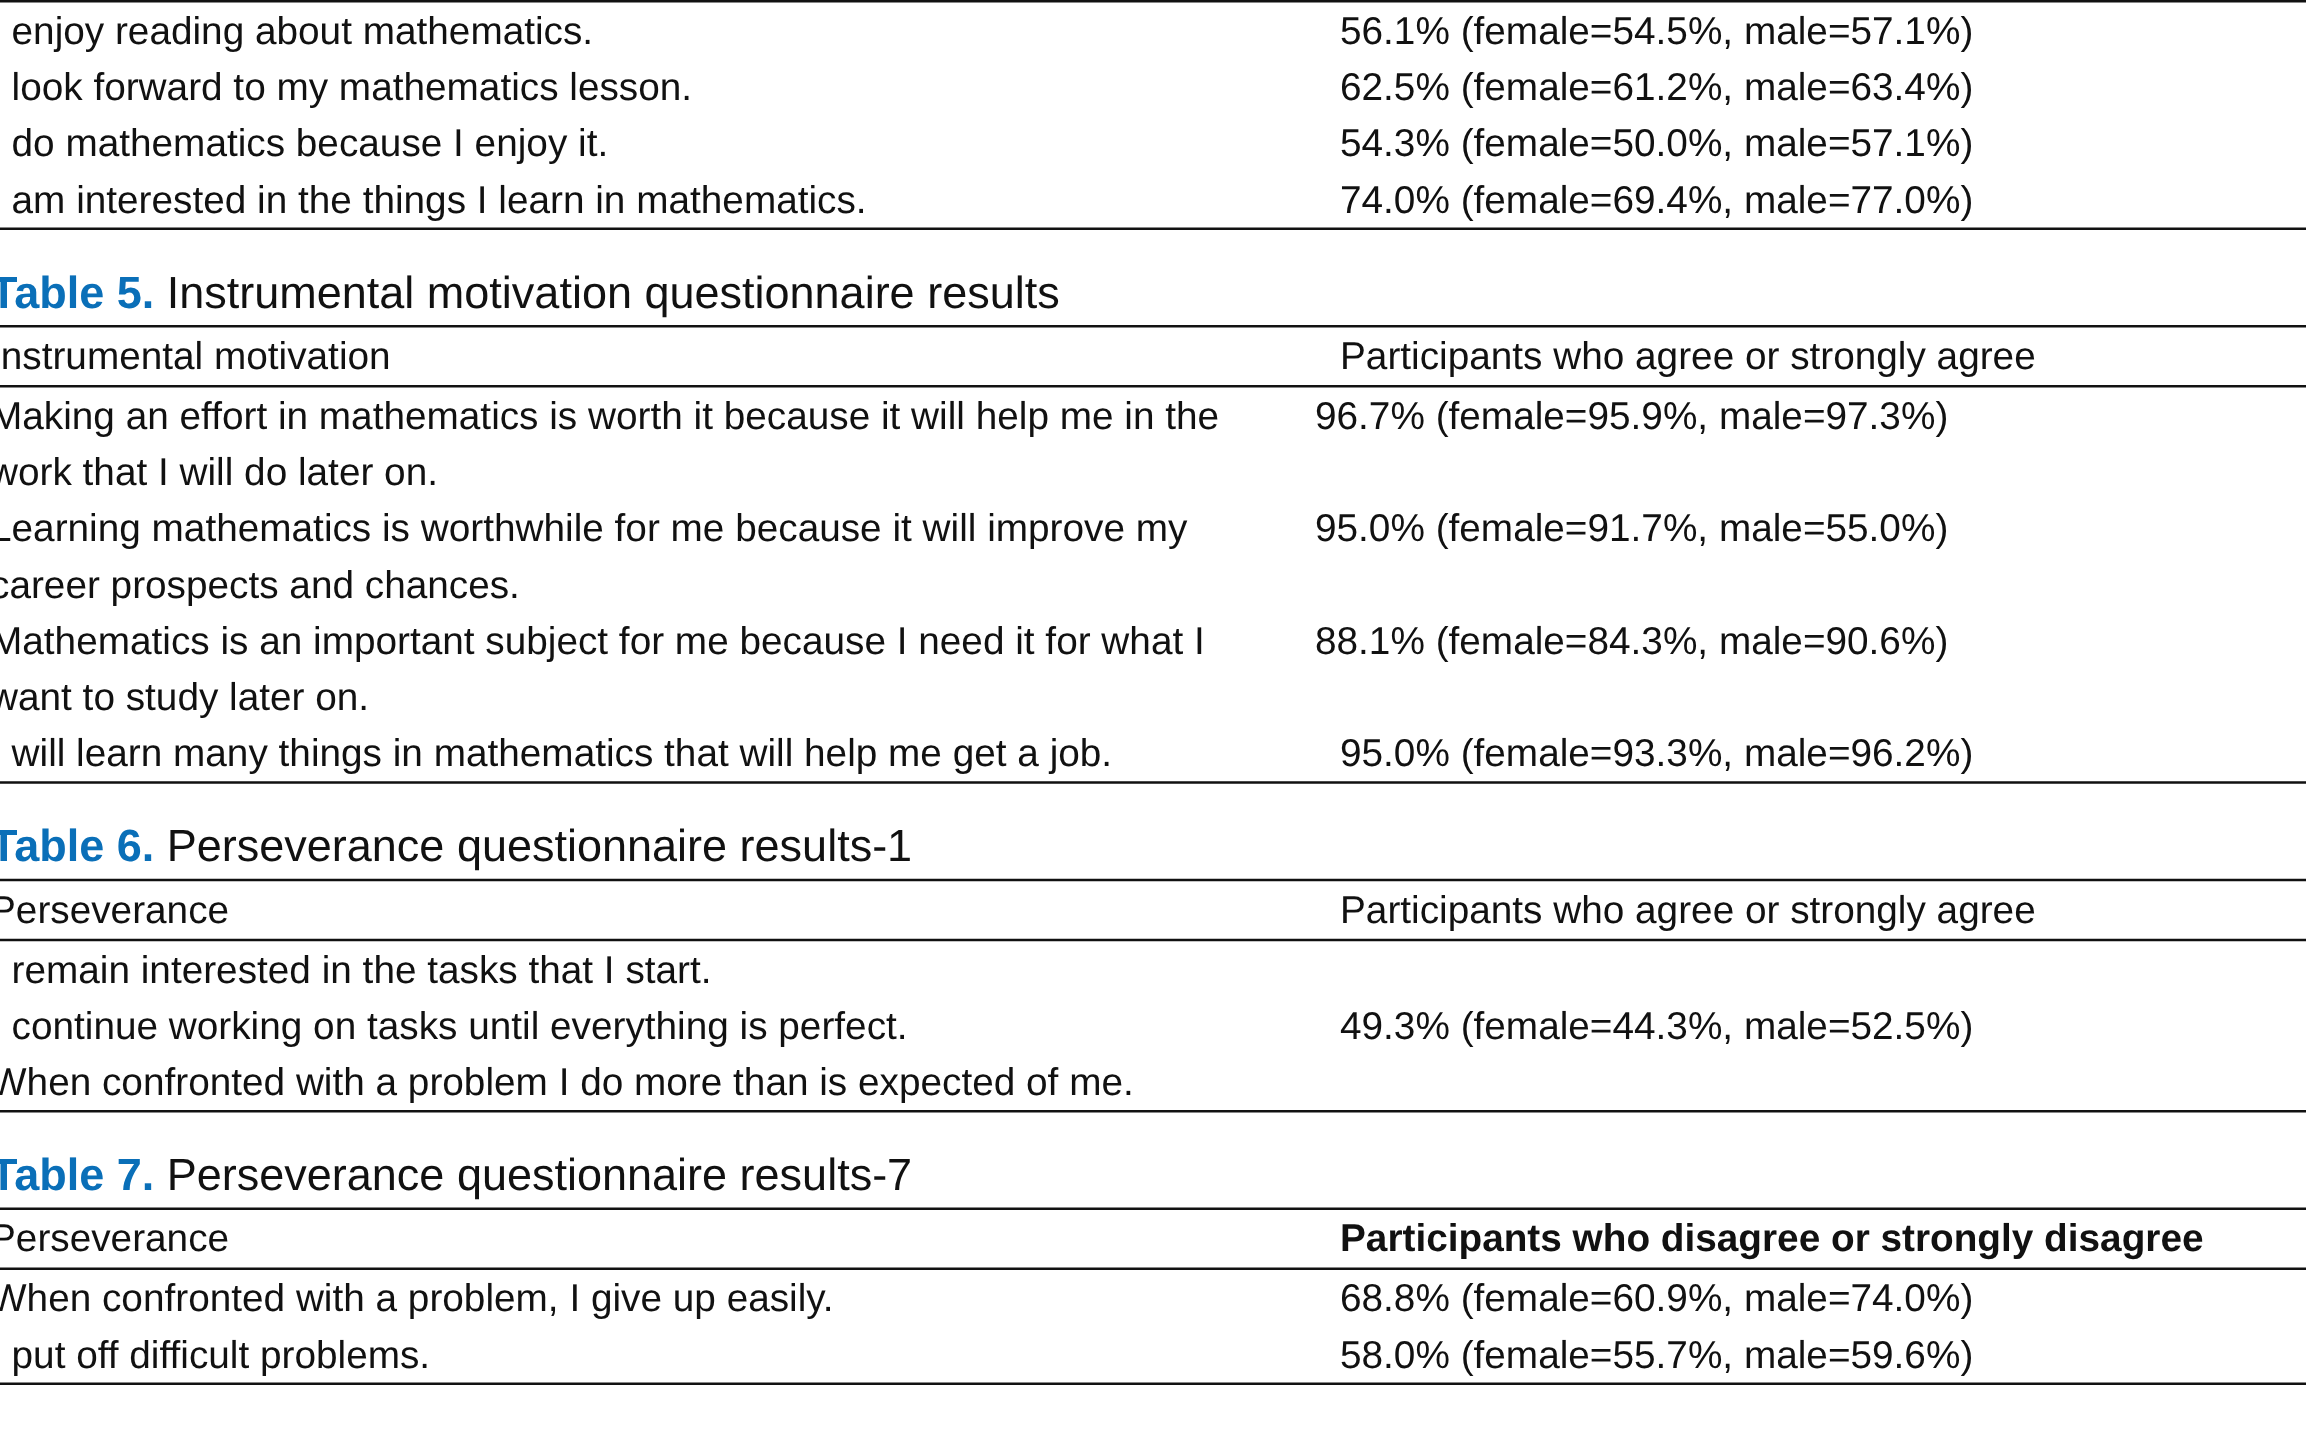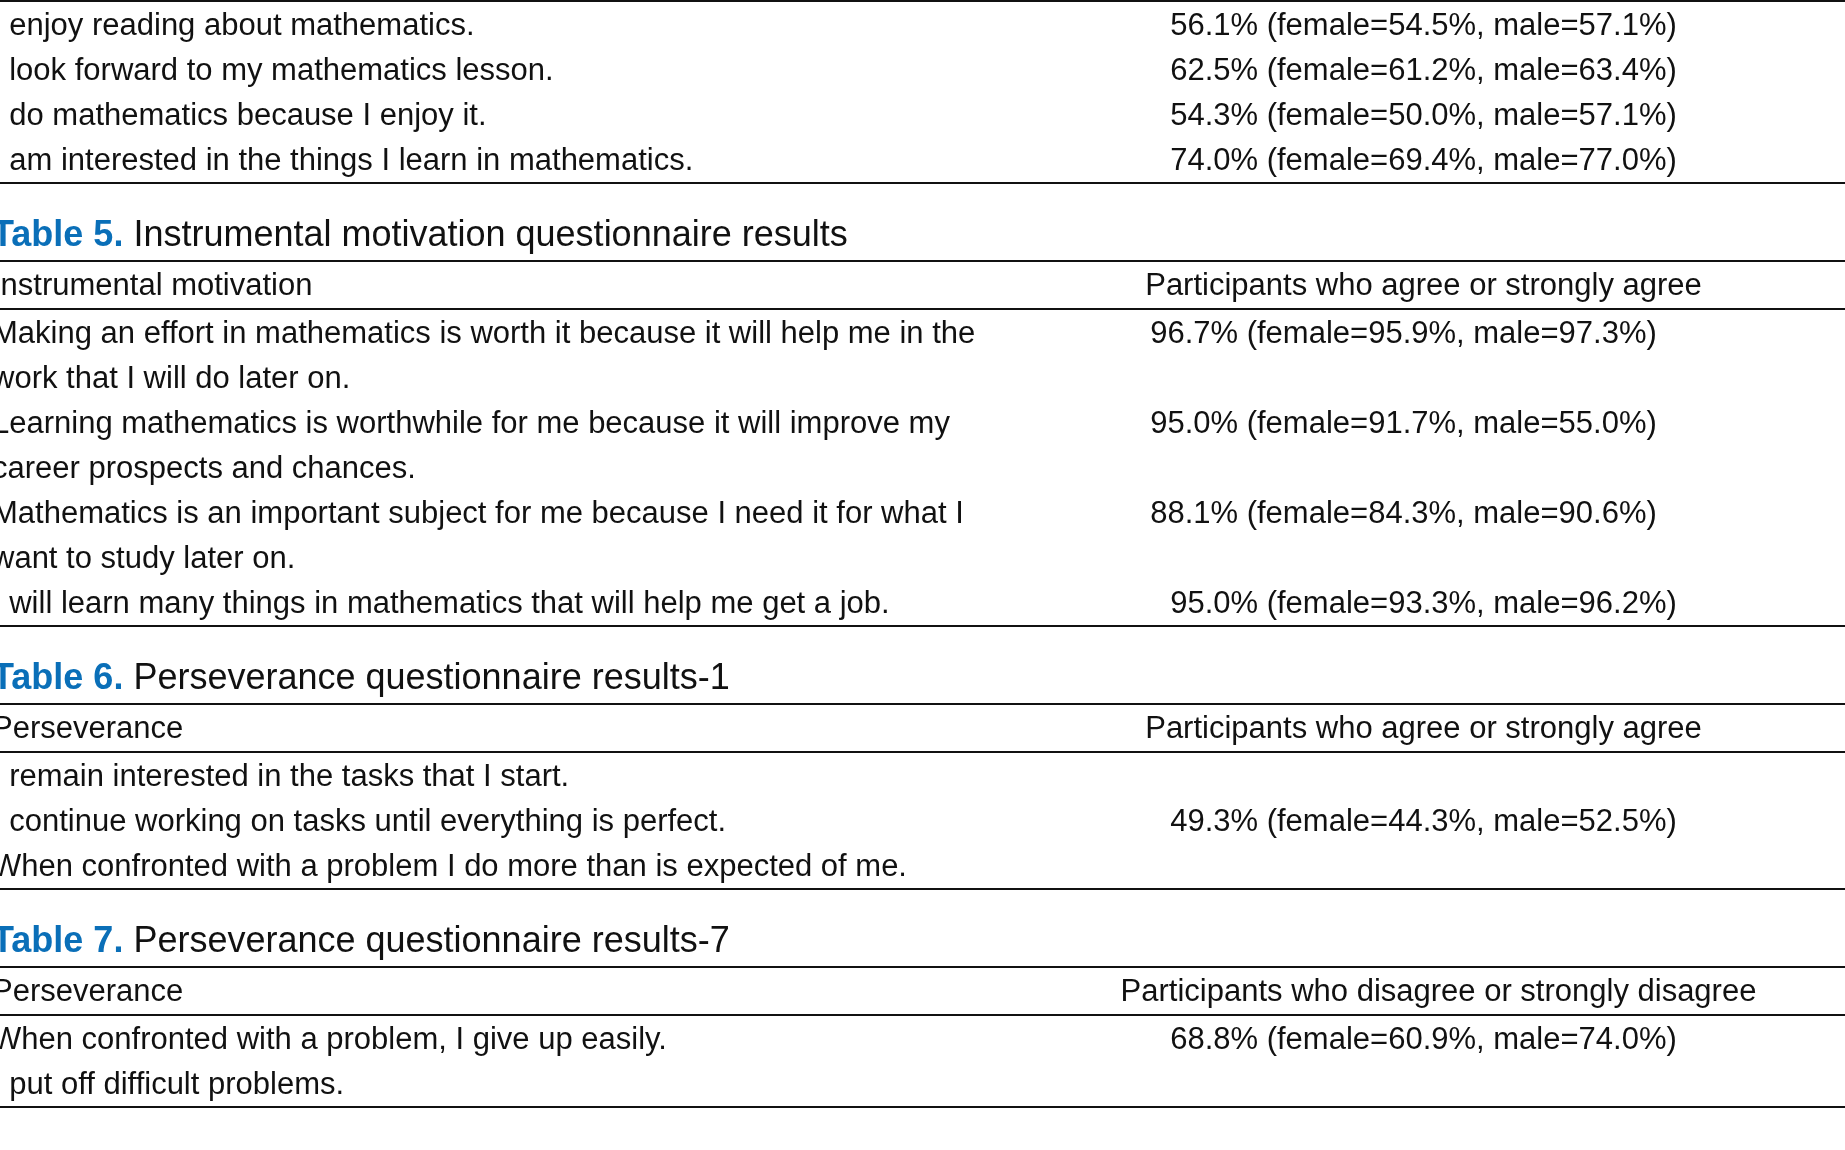--- a/index.html
+++ b/index.html
@@ -40,26 +40,26 @@
       width: 1080px;
       padding-left: 0;
       box-sizing: border-box;
     }
     .c1.wrap {
       width: 1060px;
       padding-right: 20px;
     }
     .c2 {
       width: 773px;
-      text-align: center;
       box-sizing: border-box;
       padding-right: 70px;
     }
     .c2.wide {
       padding-right: 40px;
+      font-weight: bold;
     }
     .caption {
       font-size: 36px;
       line-height: 48px;
       margin-top: 26px;
       height: 50px;
       white-space: nowrap;
     }
     .caption .label {
       color: #0a6fb8;
@@ -165,18 +165,19 @@
       <div class="c2 wide">Participants who disagree or strongly disagree</div>
     </div>
     <div class="rule"></div>
     <div class="body-rows">
       <div class="row">
         <div class="c1">When confronted with a problem, I give up easily.</div>
         <div class="c2">68.8% (female=60.9%, male=74.0%)</div>
       </div>
       <div class="row">
         <div class="c1">I put off difficult problems.</div>
+        <div class="c2">58.0% (female=55.7%, male=59.6%)</div>
       </div>
     </div>
     <div class="rule"></div>
   </div>
 
 </div>
 
 </body></html>

